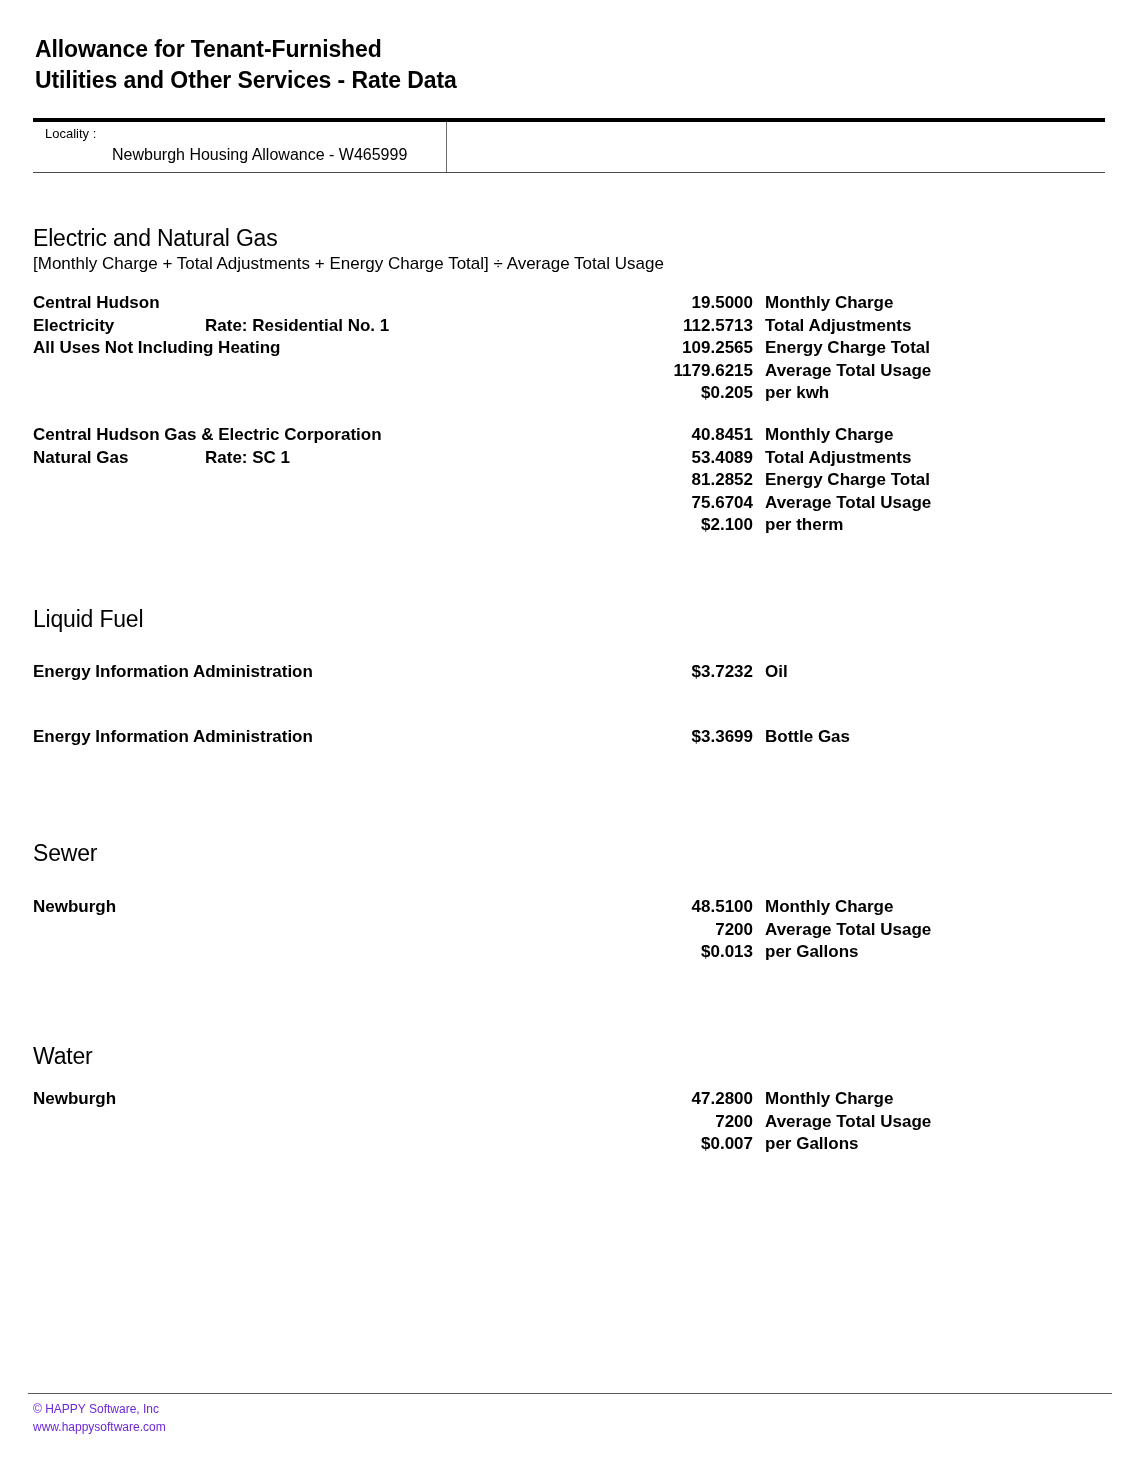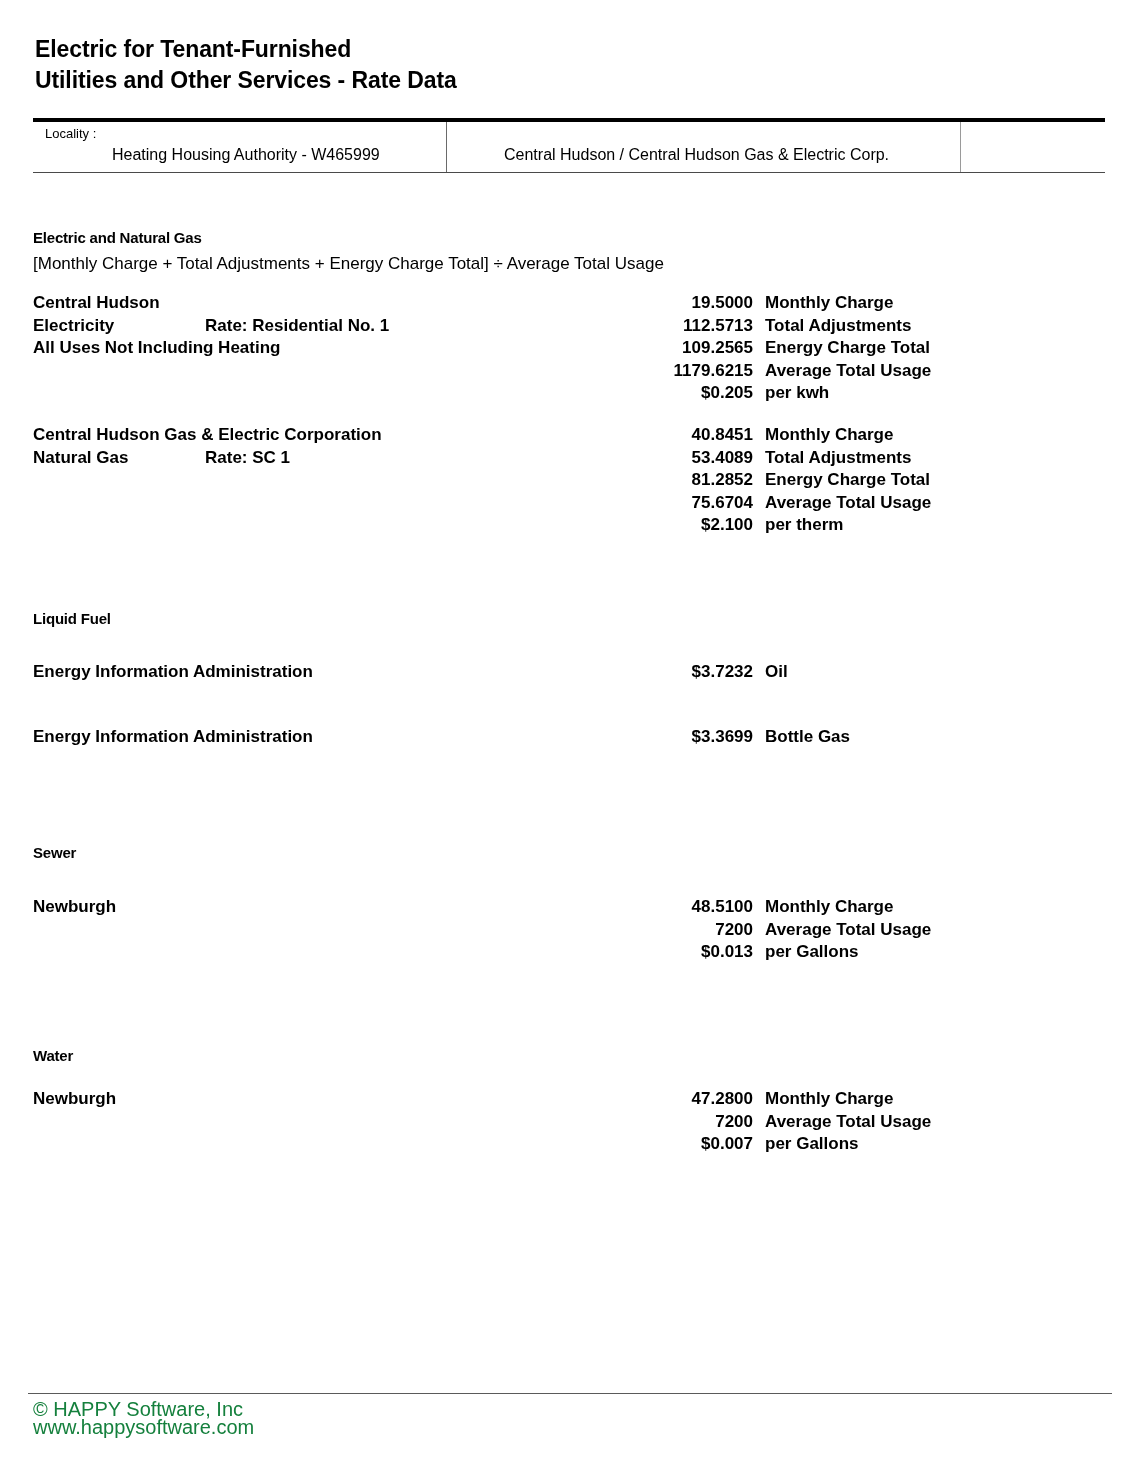--- a/index.html
+++ b/index.html
@@ -91,22 +91,22 @@
     font-size: 16px;
     font-weight: normal;
     line-height: 20px;
     white-space: nowrap;
   }
 
   
   .section-head {
     position: absolute;
     left: 33px;
-    font-size: 15px;
-    font-weight: bold;
+    font-size: 23px;
+    font-weight: normal;
     line-height: 28px;
     letter-spacing: -0.2px;
     white-space: nowrap;
   }
   .section-formula {
     position: absolute;
     left: 33px;
     font-size: 17px;
     font-weight: normal;
     line-height: 21px;
@@ -166,45 +166,42 @@
     left: 28px;
     top: 1393px;
     width: 1084px;
     height: 0;
     border-top: 1.5px solid #5a5a5a;
   }
   .footer-text {
     position: absolute;
     left: 33px;
     top: 1400px;
-    font-size: 20px;
+    font-size: 12px;
     font-weight: normal;
     line-height: 18px;
-    color: #15803d;
+    color: #6d28d9;
     white-space: nowrap;
   }
   .footer-text .line { display: block; }
 </style>
 </head>
 <body>
 
 <div class="page">
 
   <div class="doc-title">
-    <span class="line">Electric for Tenant-Furnished</span>
+    <span class="line">Allowance for Tenant-Furnished</span>
     <span class="line">Utilities and Other Services - Rate Data</span>
   </div>
 
   <div class="locality-table">
     <div class="locality-cell cell-locality">
       <span class="locality-label">Locality :</span>
-      <span class="locality-value">Heating Housing Authority - W465999</span>
-    </div>
-    <div class="locality-cell cell-provider">
-      <span class="provider-value">Central Hudson / Central Hudson Gas &amp; Electric Corp.</span>
+      <span class="locality-value">Newburgh Housing Allowance - W465999</span>
     </div>
     <div class="locality-cell cell-blank"></div>
   </div>
 
   <div class="section-head" style="top:224px;">Electric and Natural Gas</div>
   <div class="section-formula" style="top:253px;">[Monthly Charge + Total Adjustments + Energy Charge Total] ÷  Average Total Usage</div>
 
   <div class="entry" style="top:292px;">
     <div class="entry-left">
       <span class="ln">Central Hudson</span>

